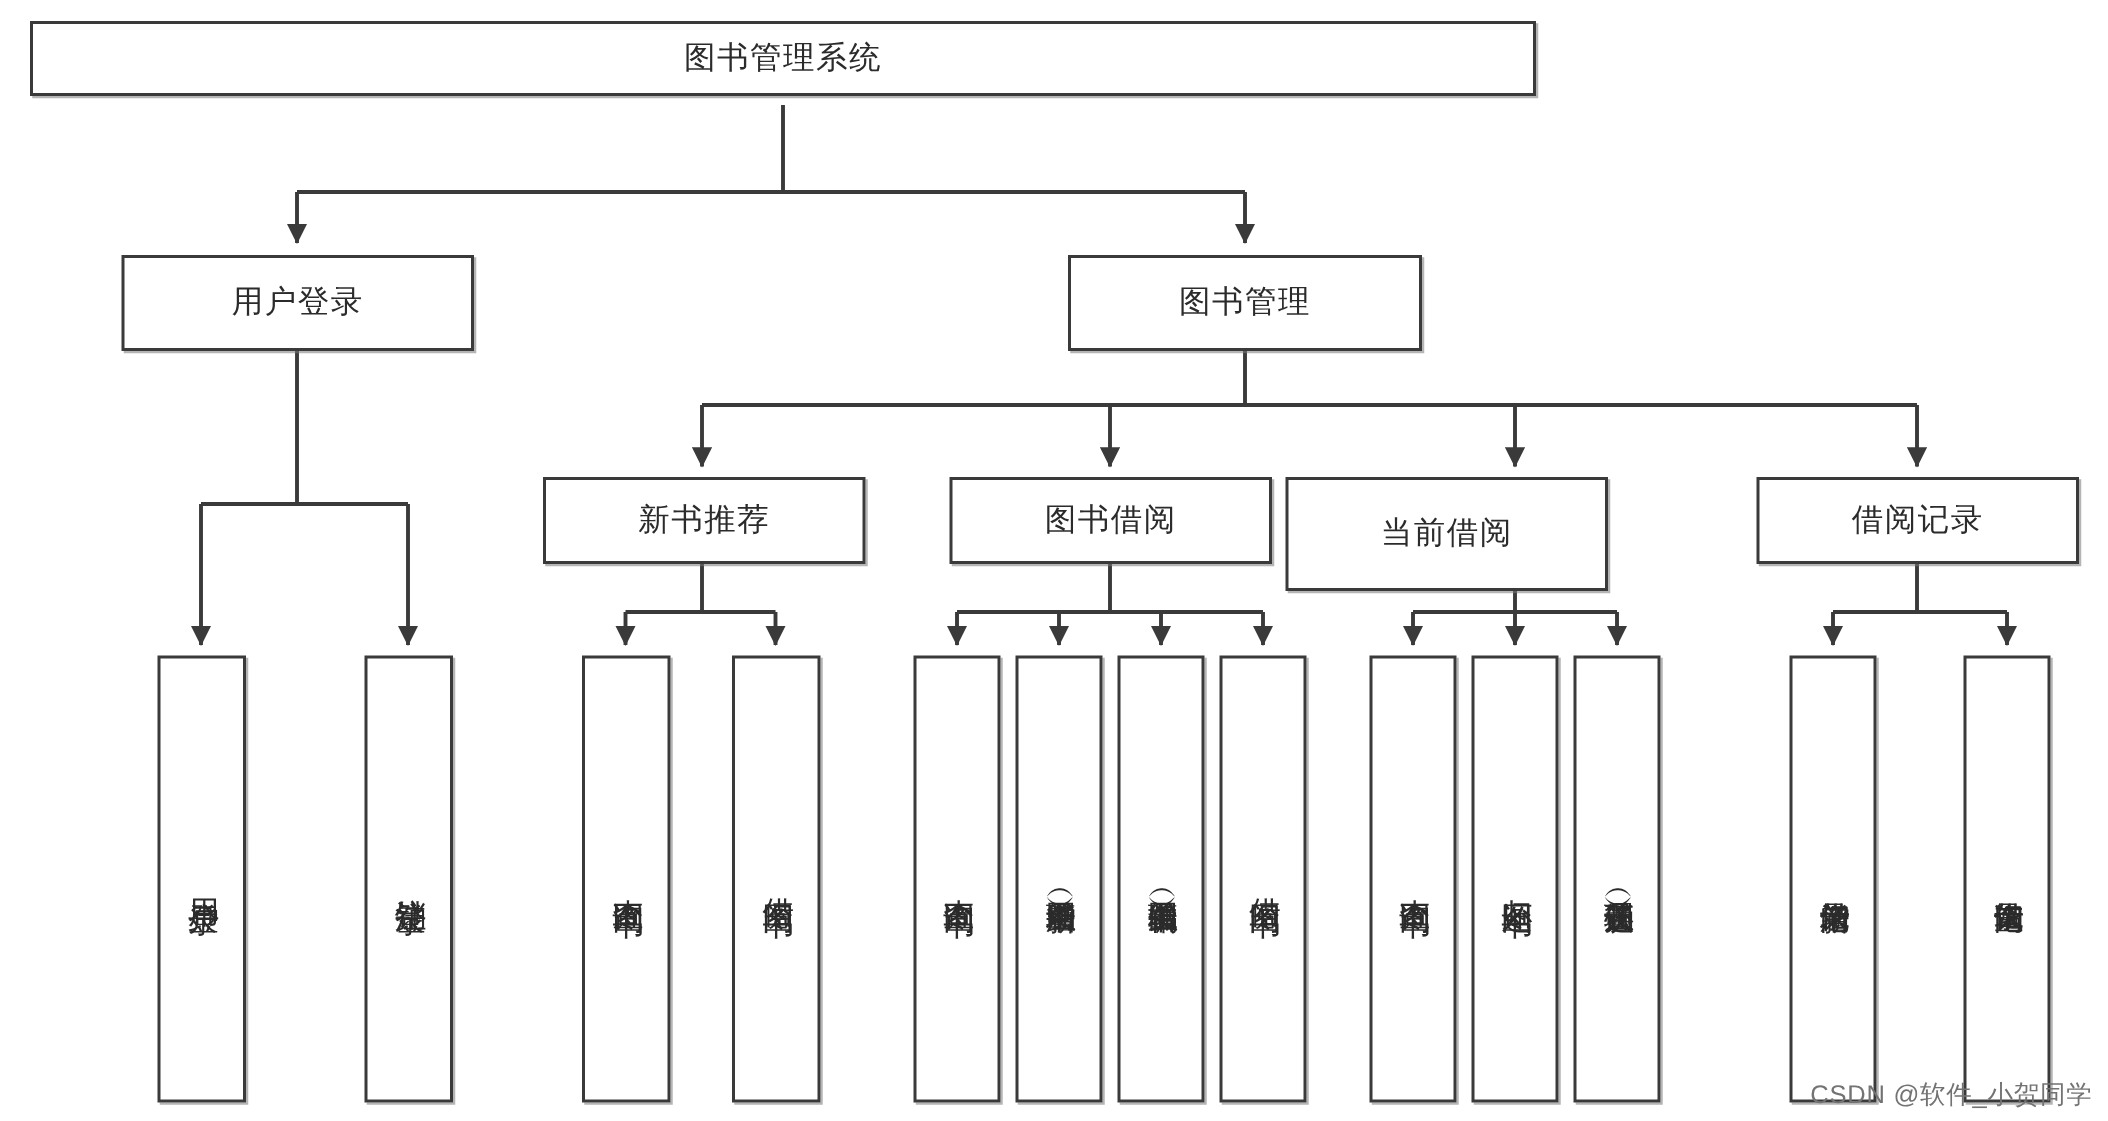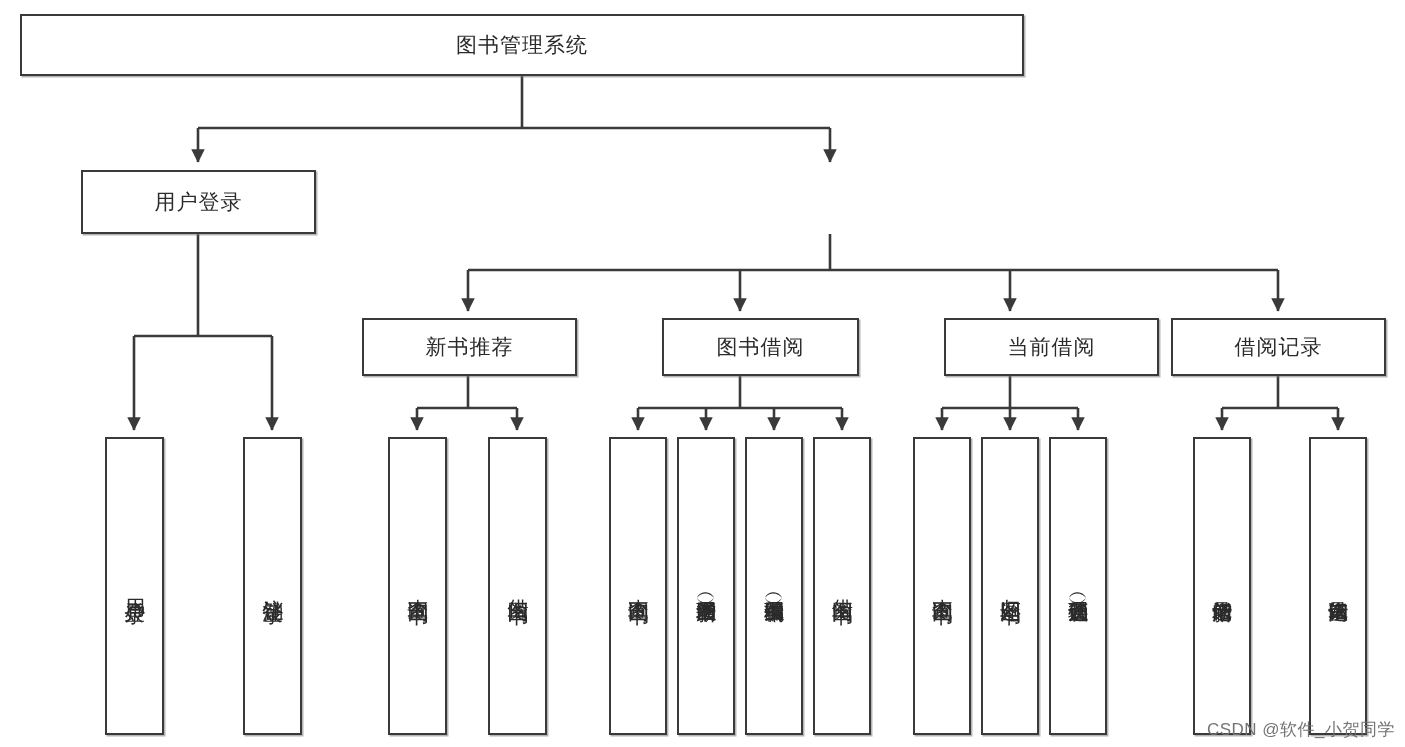--- a/index.html
+++ b/index.html
@@ -121,35 +121,38 @@
       <path d="M 1010 408 L 1010 430" marker-end="url(#arrow)"></path>
       <path d="M 1078 408 L 1078 430" marker-end="url(#arrow)"></path>
 
       <path d="M 1278 376 L 1278 408"></path>
       <path d="M 1222 408 L 1338 408"></path>
       <path d="M 1222 408 L 1222 430" marker-end="url(#arrow)"></path>
       <path d="M 1338 408 L 1338 430" marker-end="url(#arrow)"></path>
     </g>
   </svg>
 
-  <div class="node horiz" style="left:20px; top:14px; width:1004px; height:62px;">
+  <div class="node horiz" style="left:20px; top:14px; width:1004px; height:50px;">
     <span class="label">图书管理系统</span>
   </div>
 
   <div class="node horiz" style="left:81px; top:170px; width:235px; height:64px;">
     <span class="label">用户登录</span>
   </div>
+  <div class="node horiz" style="left:712px; top:170px; width:236px; height:64px;">
+    <span class="label">图书管理</span>
+  </div>
 
   <div class="node horiz" style="left:362px; top:318px; width:215px; height:58px;align-items:center;">
     <span class="label">新书推荐</span>
   </div>
-  <div class="node horiz" style="left:633px; top:318px; width:197px; height:58px;margin-left:29px;">
+  <div class="node horiz" style="left:633px; top:318px; width:215px; height:58px;">
     <span class="label">图书借阅</span>
   </div>
-  <div class="node horiz" style="left:944px; top:318px; width:215px; height:58px;">
+  <div class="node horiz" style="left:857px; top:318px; width:215px; height:76px;">
     <span class="label">当前借阅</span>
   </div>
   <div class="node horiz" style="left:1171px; top:318px; width:215px; height:58px;">
     <span class="label">借阅记录</span>
   </div>
 
   <div class="node vert" style="left:105px; top:437px; width:59px; height:298px;">
     <span class="label">用户登录</span>
   </div>
   <div class="node vert" style="left:243px; top:437px; width:59px; height:298px;">

